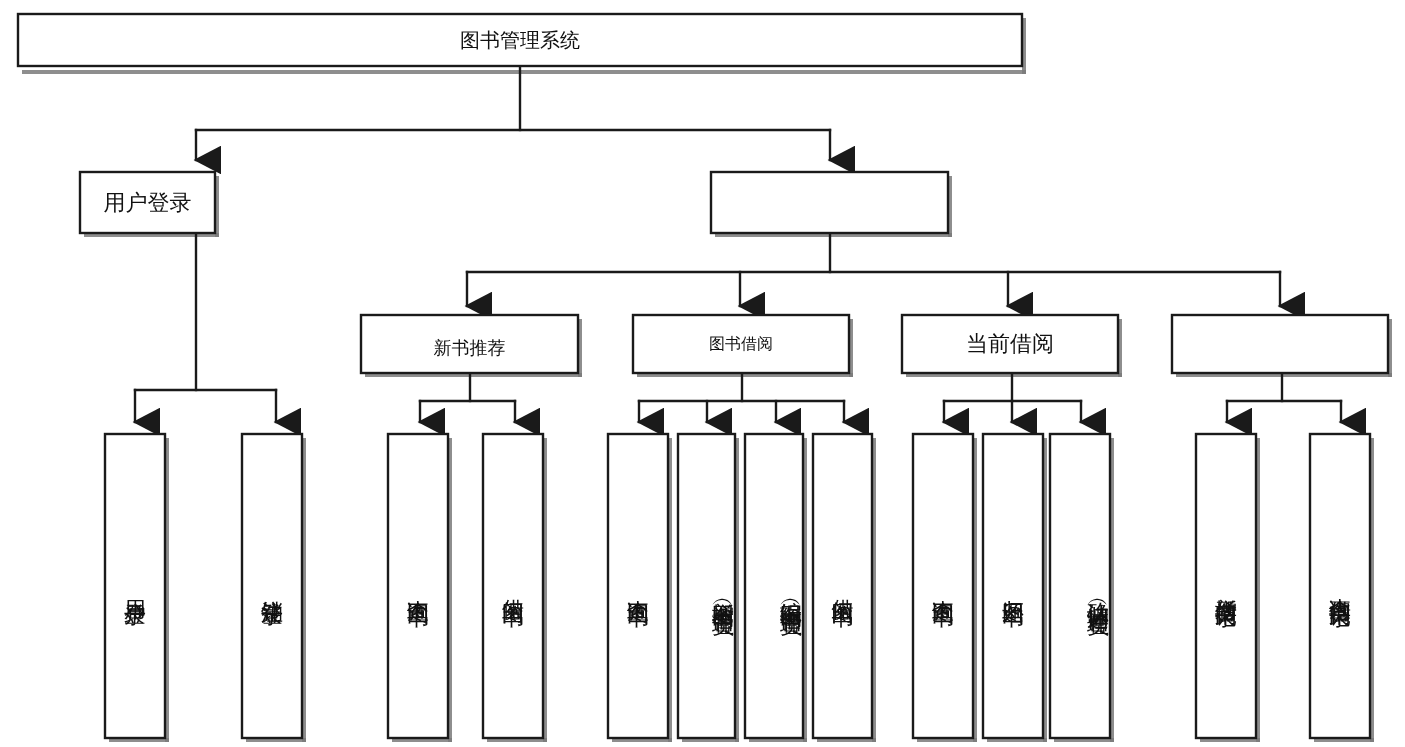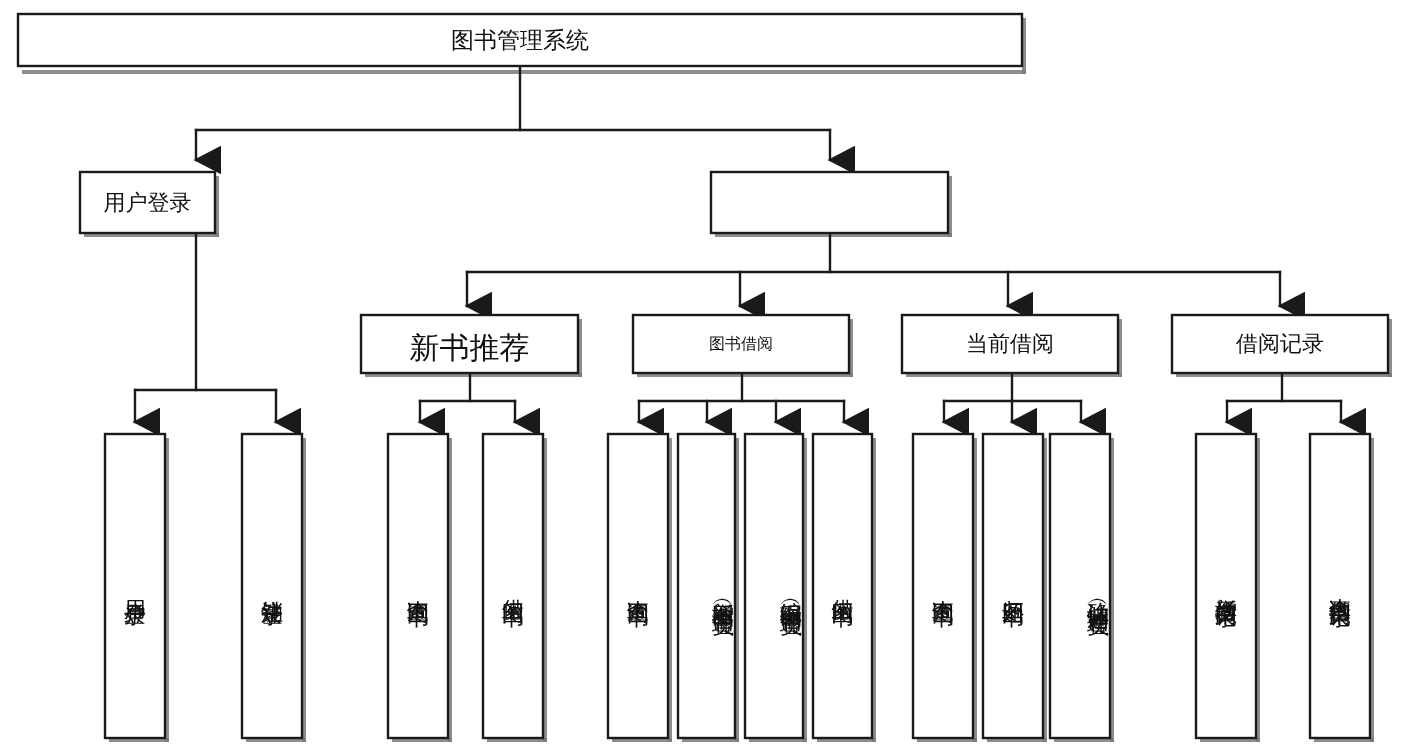--- a/index.html
+++ b/index.html
@@ -206,28 +206,27 @@
       <rect class="node-box" x="745" y="434" width="58" height="304"></rect>
       <rect class="node-box" x="813" y="434" width="59" height="304"></rect>
       <rect class="node-box" x="913" y="434" width="60" height="304"></rect>
       <rect class="node-box" x="983" y="434" width="60" height="304"></rect>
       <rect class="node-box" x="1050" y="434" width="60" height="304"></rect>
       <rect class="node-box" x="1196" y="434" width="60" height="304"></rect>
       <rect class="node-box" x="1310" y="434" width="60" height="304"></rect>
     </g>
   </svg>
 
-  <div class="hlabel-wrap" style="left:18px; top:14px; width:1004px; height:52px; font-size:23px;">图书管理系统</div>
+  <div class="hlabel-wrap" style="left:18px; top:14px; width:1004px; height:52px; font-size:20px;">图书管理系统</div>
 
   <div class="hlabel-wrap" style="left:80px; top:172px; width:135px; height:61px; font-size:22px;">用户登录</div>
 
-  <div class="hlabel-wrap" style="left:361px; top:315px; width:217px; height:66px; font-size:30px;">新书推荐</div>
+  <div class="hlabel-wrap" style="left:361px; top:315px; width:217px; height:66px; font-size:18px;">新书推荐</div>
   <div class="hlabel-wrap" style="left:633px; top:315px; width:216px; height:58px; font-size:16px;">图书借阅</div>
   <div class="hlabel-wrap" style="left:902px; top:315px; width:216px; height:58px; font-size:22px;">当前借阅</div>
-  <div class="hlabel-wrap" style="left:1172px; top:315px; width:216px; height:58px; font-size:22px;">借阅记录</div>
 
   <div class="vlabel-wrap" style="left:105px; top:434px; width:60px; height:304px;">用户登录</div>
   <div class="vlabel-wrap" style="left:242px; top:434px; width:60px; height:304px;">注销登录</div>
   <div class="vlabel-wrap" style="left:388px; top:434px; width:60px; height:304px;">查询图书</div>
   <div class="vlabel-wrap" style="left:483px; top:434px; width:60px; height:304px;">借阅图书</div>
   <div class="vlabel-wrap" style="left:608px; top:434px; width:60px; height:304px;">查询图书</div>
   <div class="vlabel-wrap" style="left:678px; top:434px; width:57px; height:304px; align-items:flex-start; padding-top:14px; box-sizing:border-box;">新增图书（管理员）</div>
   <div class="vlabel-wrap" style="left:745px; top:434px; width:58px; height:304px; align-items:flex-start; padding-top:14px; box-sizing:border-box;">编辑图书（管理员）</div>
   <div class="vlabel-wrap" style="left:813px; top:434px; width:59px; height:304px;">借阅图书</div>
   <div class="vlabel-wrap" style="left:913px; top:434px; width:60px; height:304px;">查询图书</div>

